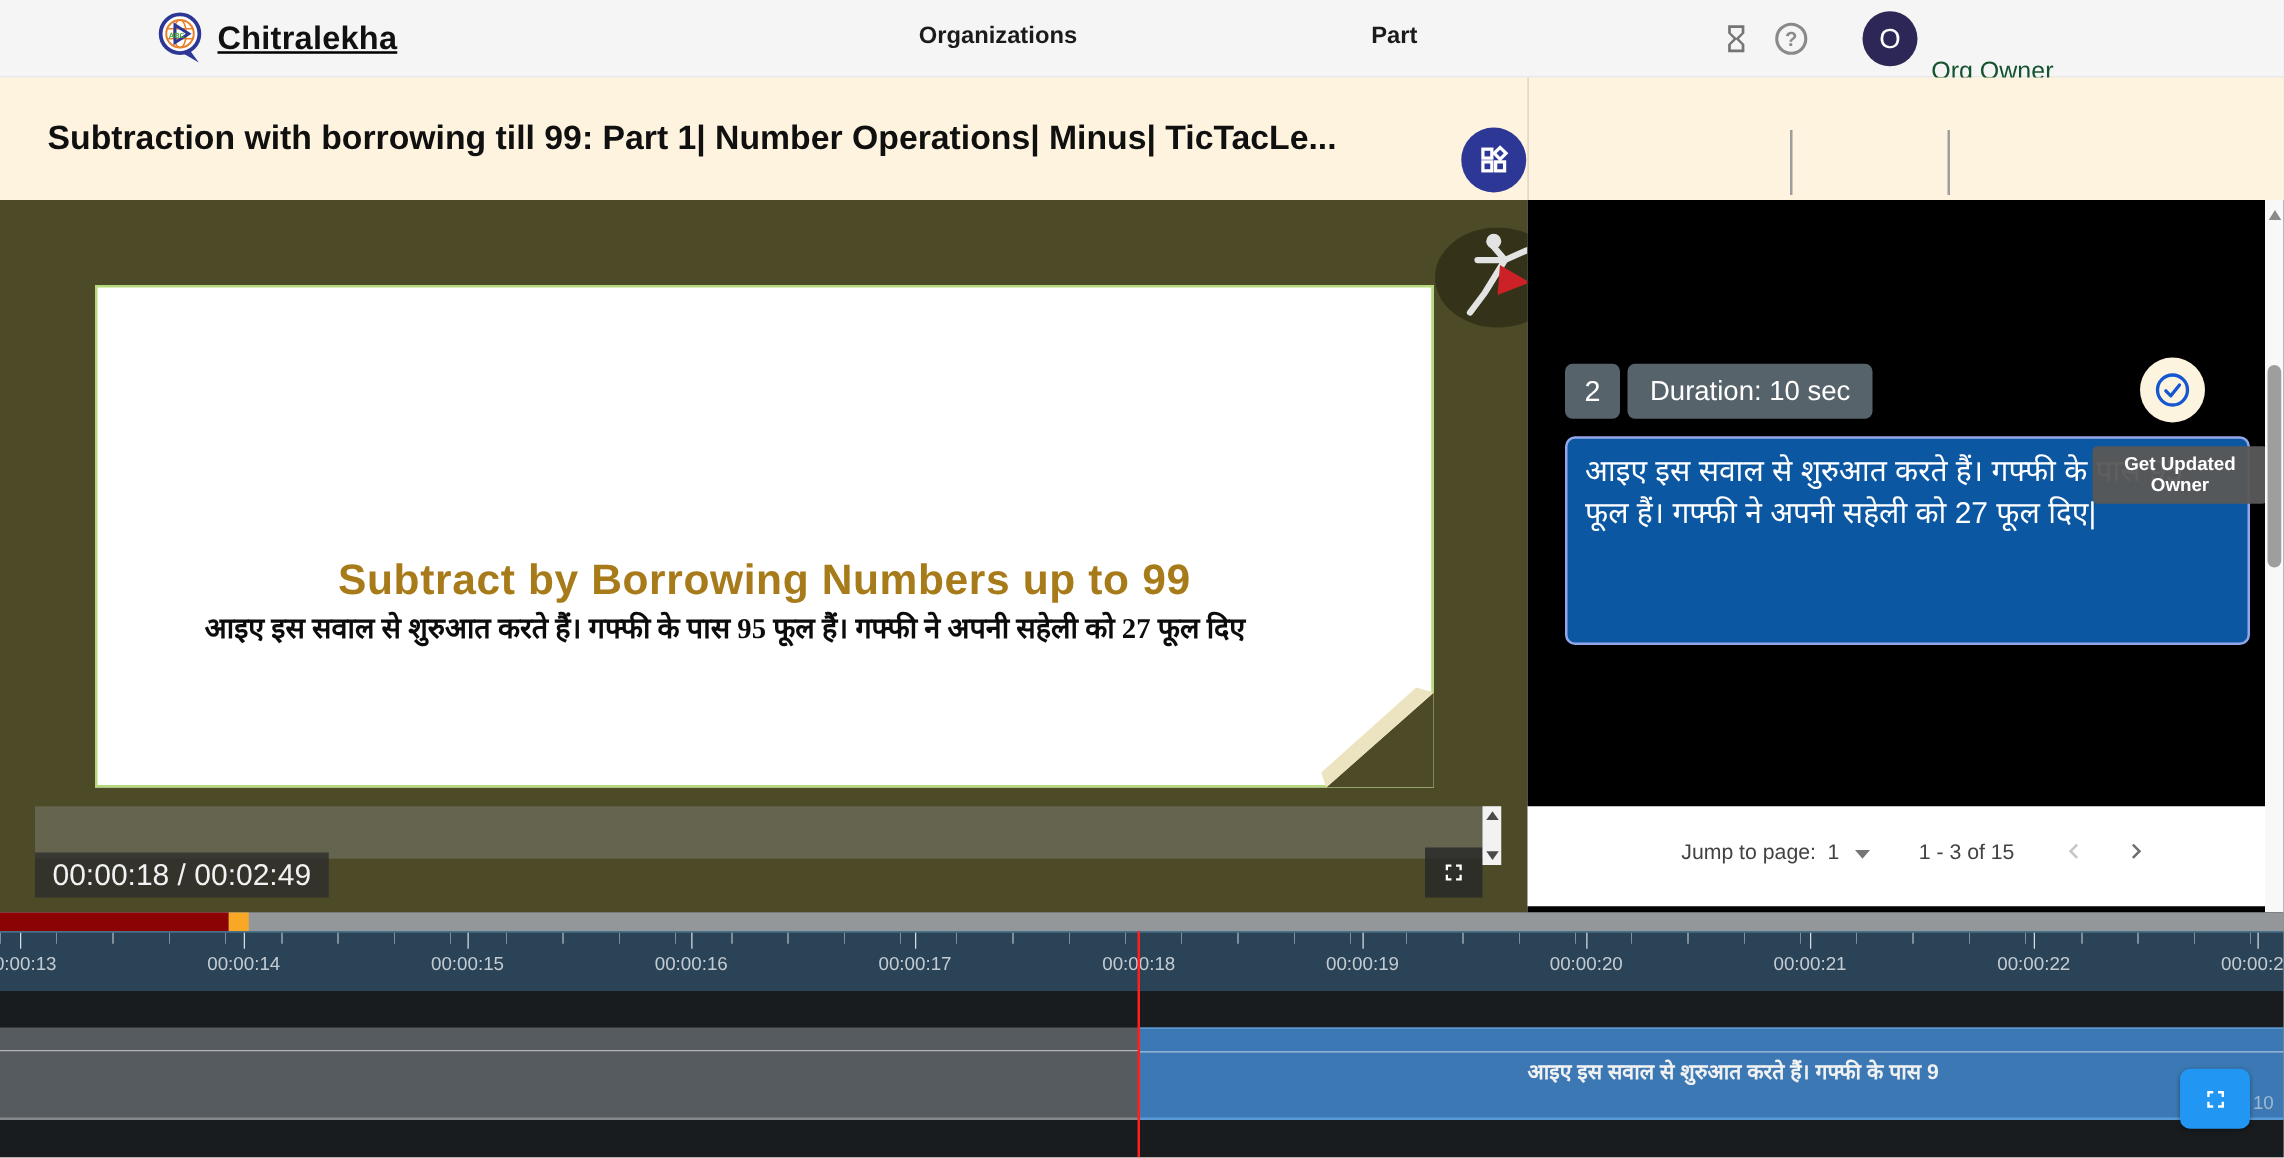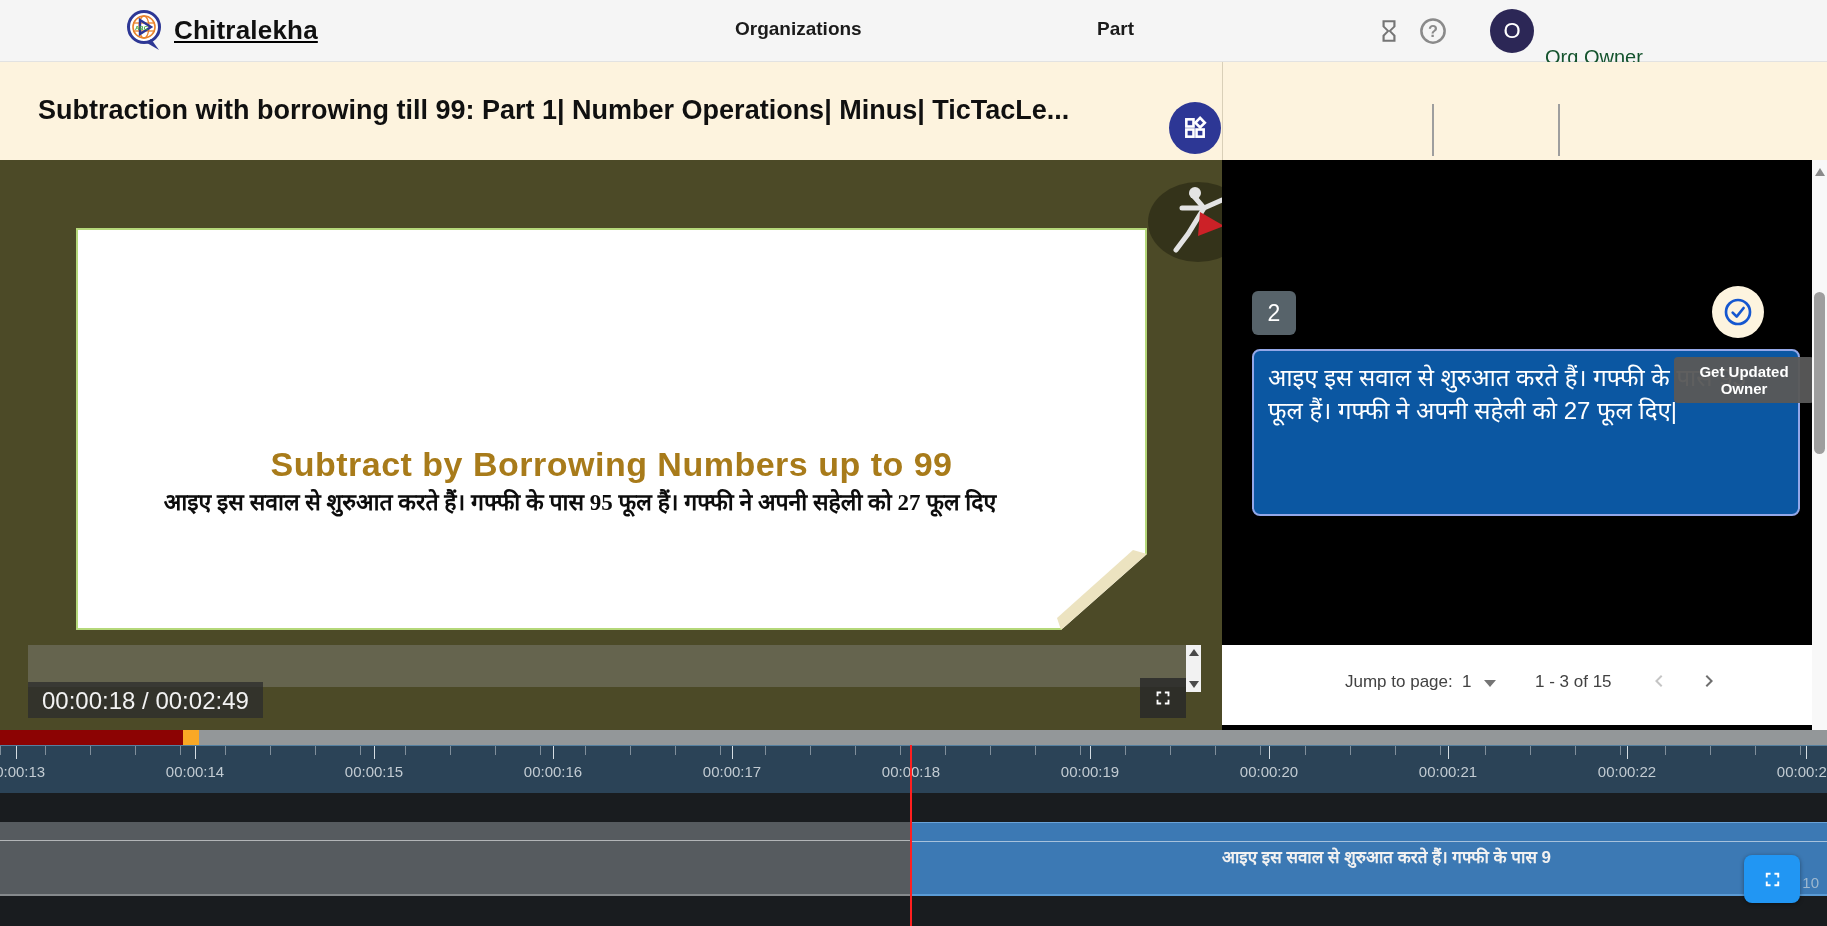--- a/index.html
+++ b/index.html
@@ -204,20 +204,21 @@
         </svg>
     </div>
     <div class="scroll-arrows">
       <div class="tri-up"></div>
       <div class="tri-down"></div>
     </div>
   </div>
 
   <div class="rpanel">
     <div class="badge" id="seg-index">2</div>
+    <div class="badge" id="seg-duration">Duration: 10 sec</div>
     <div class="check-btn">
       <svg width="32" height="32" viewBox="0 0 24 24">
         <circle cx="12" cy="12" r="9" fill="none" stroke="#1557d0" stroke-width="2"></circle>
         <polyline points="8,12.5 11,15.5 16.2,9" fill="none" stroke="#1557d0" stroke-width="2" stroke-linecap="round" stroke-linejoin="round"></polyline>
       </svg>
     </div>
     <div class="text-box">आइए इस सवाल से शुरुआत करते हैं। गफ्फी के पास 95 फूल हैं। गफ्फी ने अपनी सहेली को 27 फूल दिए|</div>
     <div class="tooltip">Get Updated Owner</div>
 
 

